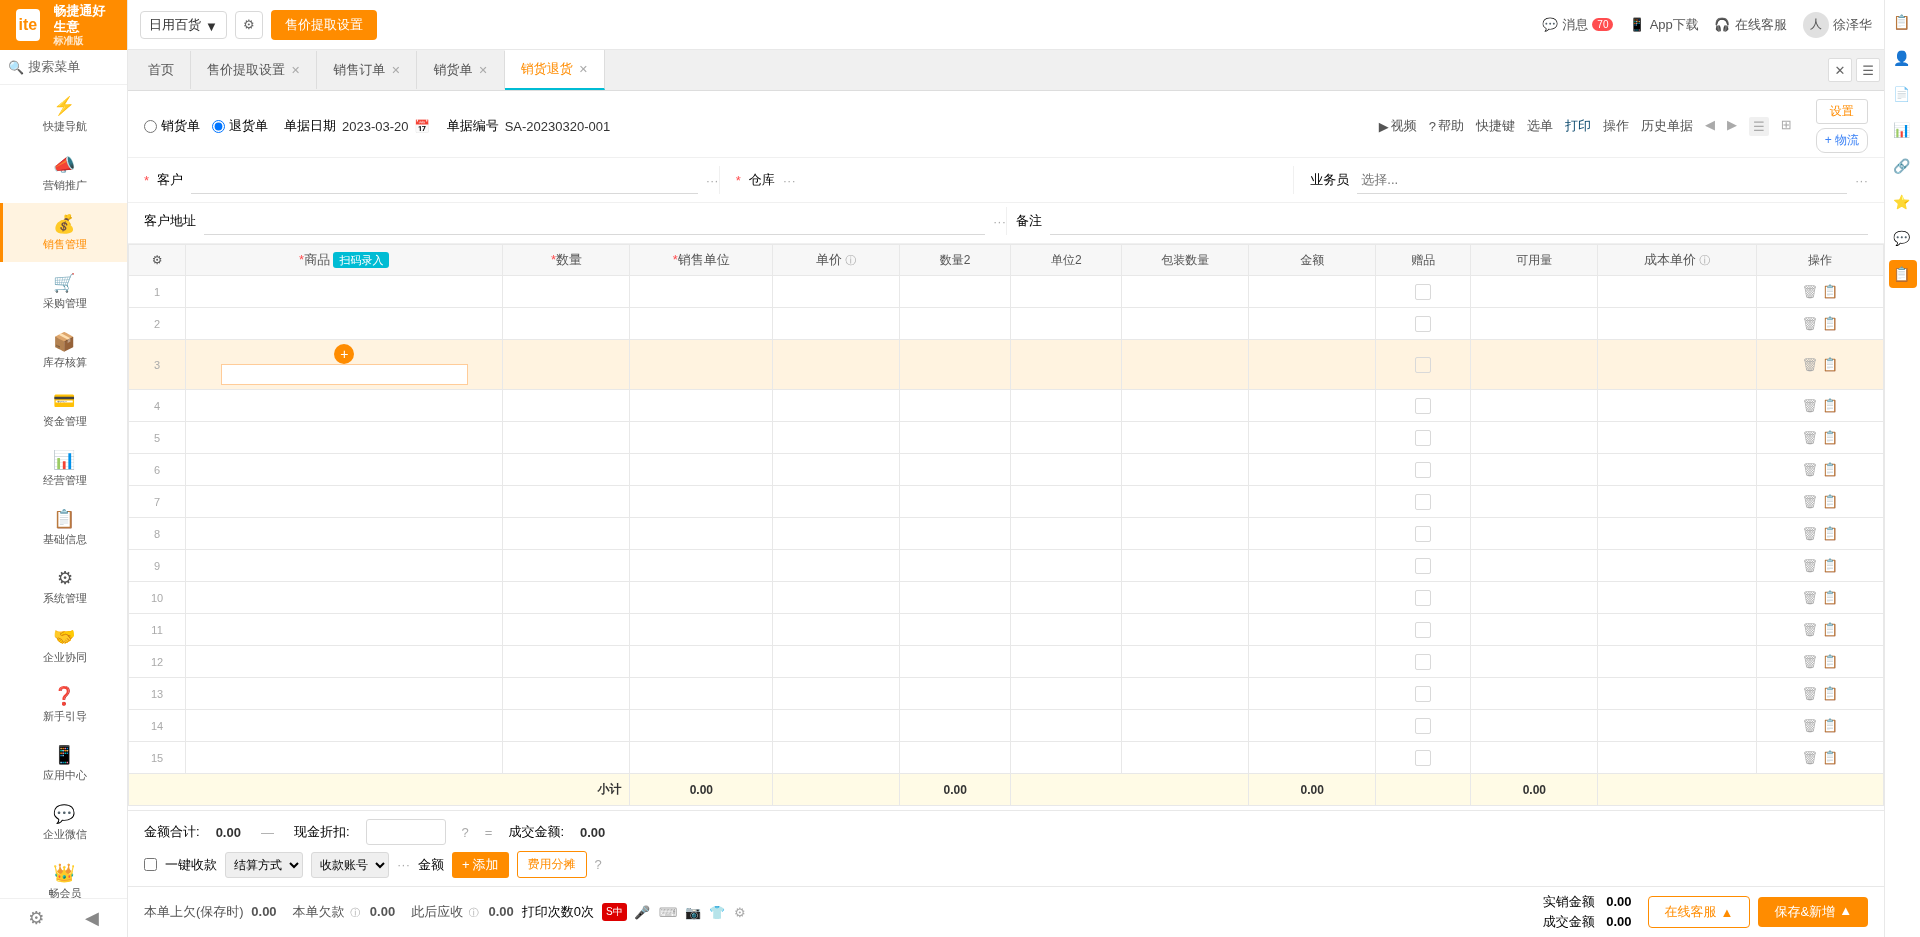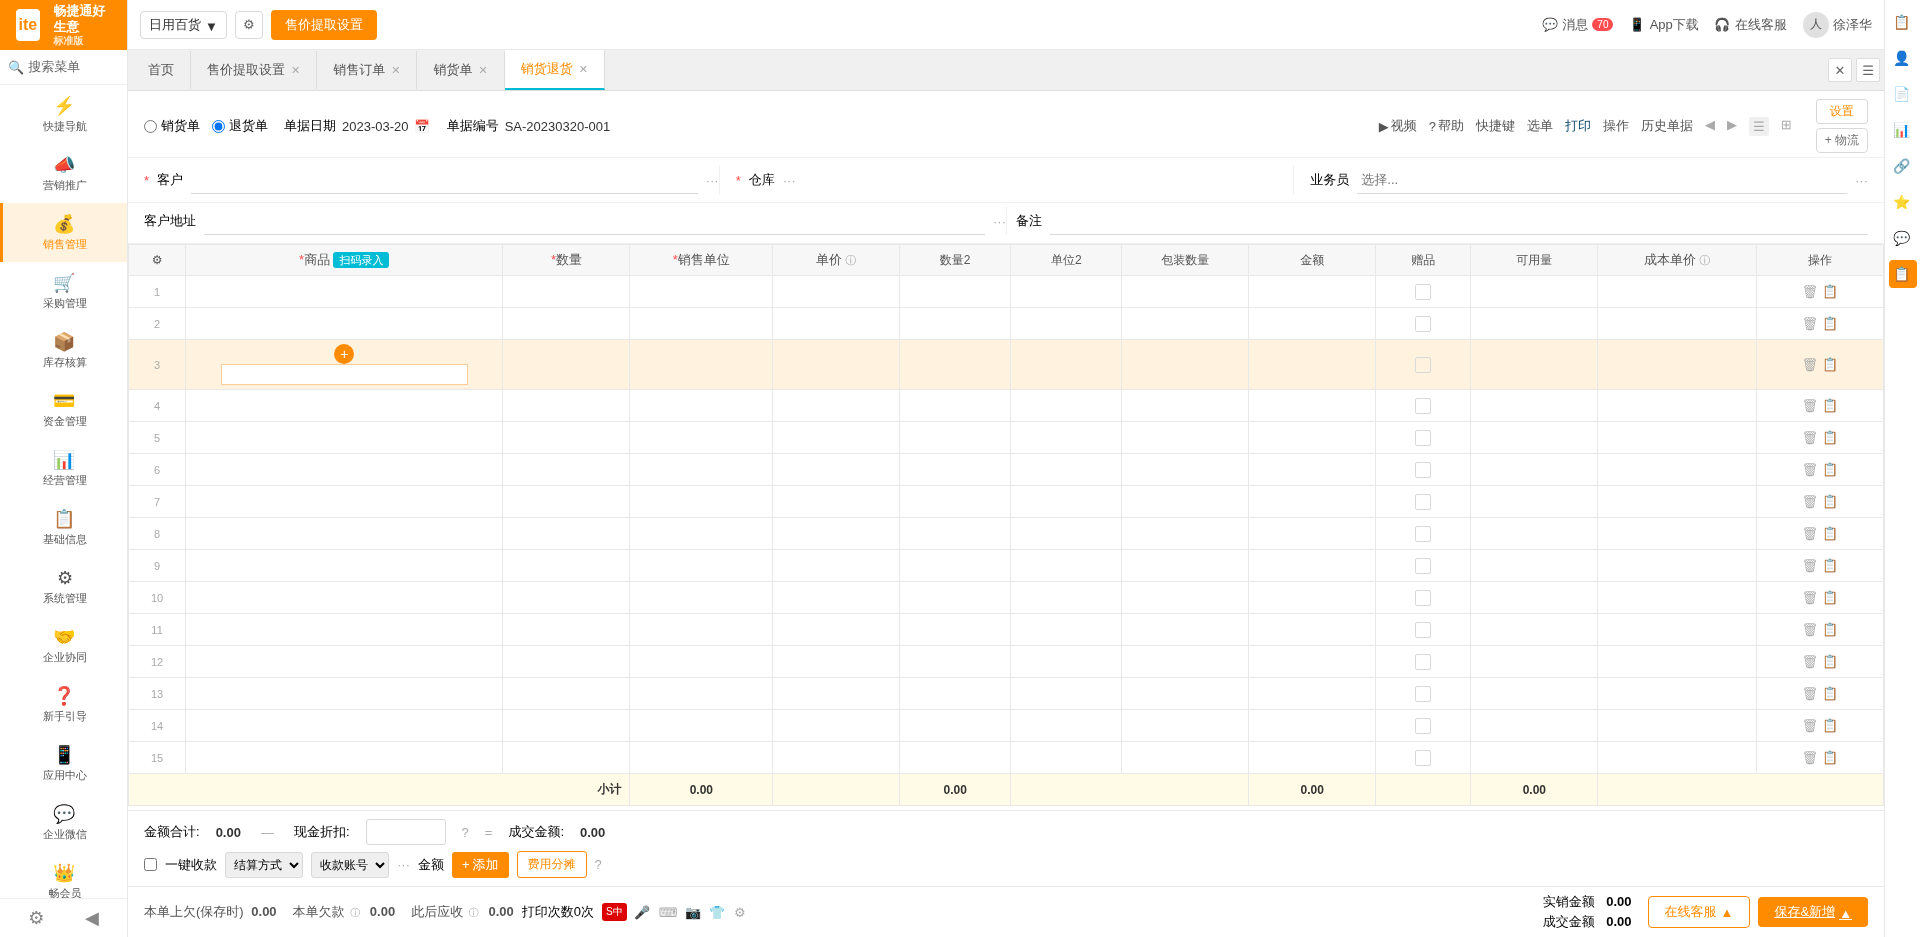--- a/index.html
+++ b/index.html
@@ -78,21 +78,21 @@
     .equals { color: #aaa; }
     .bottom-input { height: 26px; border: 1px solid #d9d9d9; border-radius: 3px; padding: 0 6px; font-size: 12px; width: 80px; }
     .bottom-select { height: 26px; border: 1px solid #d9d9d9; border-radius: 3px; padding: 0 4px; font-size: 12px; }
     .bottom-add-btn { background: #ff8c00; color: #fff; border: none; padding: 4px 10px; border-radius: 3px; cursor: pointer; font-size: 12px; display: flex; align-items: center; gap: 3px; }
     .fee-btn { background: #fff; color: #ff8c00; border: 1px solid #ff8c00; padding: 4px 10px; border-radius: 3px; cursor: pointer; font-size: 12px; }
 
     .final-bar { display: flex; align-items: center; gap: 8px; padding: 6px 16px; border-top: 1px solid #e8e8e8; background: #fff; }
     .final-bar-left { display: flex; gap: 16px; align-items: center; color: #555; font-size: 12px; }
     .final-bar-right { margin-left: auto; display: flex; gap: 8px; align-items: center; }
     .save-draft-btn { background: #fff; color: #ff8c00; border: 1px solid #ff8c00; padding: 6px 16px; border-radius: 4px; cursor: pointer; font-size: 13px; display: flex; align-items: center; gap: 4px; }
-    .save-new-btn { background: #ff8c00; color: #fff; border: none; padding: 6px 16px; border-radius: 4px; cursor: pointer; font-size: 13px; display: flex; align-items: flex-end; gap: 4px; text-decoration: underline; }
+    .save-new-btn { background: #ff8c00; color: #fff; border: none; padding: 6px 16px; border-radius: 4px; cursor: pointer; font-size: 13px; display: flex; align-items: flex-start; gap: 4px; }
 
     
     .right-panel { width: 36px; background: #fff; border-left: 1px solid #e8e8e8; display: flex; flex-direction: column; align-items: center; padding: 8px 4px; gap: 8px; flex-shrink: 0; }
     .right-panel-btn { width: 28px; height: 28px; display: flex; align-items: center; justify-content: center; cursor: pointer; color: #888; border-radius: 4px; font-size: 14px; }
     .right-panel-btn.active { background: #ff8c00; color: #fff; }
 
     input[type="text"], input[type="number"] { outline: none; }
     select { outline: none; }
   </style>
 </head>
@@ -267,21 +267,21 @@
         <span style="cursor:pointer; color:#0c4a6e;">打印</span>
         <span style="cursor:pointer; color:#555;">操作</span>
         <span style="cursor:pointer; color:#555;">历史单据</span>
         <span style="cursor:pointer; color:#aaa;">◀</span>
         <span style="cursor:pointer; color:#aaa;">▶</span>
         <span style="cursor:pointer; color:#aaa; background:#f0f0f0; padding:2px 4px; border-radius:2px;">☰</span>
         <span style="cursor:pointer; color:#aaa;">⊞</span>
       </div>
       <div style="display:flex; flex-direction:column; gap:4px; margin-left:8px;">
         <button style="background:#fff; border:1px solid #d9d9d9; padding:3px 8px; border-radius:3px; cursor:pointer; font-size:12px; color:#ff8c00;">设置</button>
-        <button style="background:#fff; border:1px solid #d9d9d9; padding:3px 8px; border-radius:4px; cursor:pointer; font-size:12px; color:#737373;">+ 物流</button>
+        <button style="background:#fff; border:1px solid #d9d9d9; padding:3px 8px; border-radius:9px; cursor:pointer; font-size:12px; color:#3b82f6;">+ 物流</button>
       </div>
     </div>
 
     <div style="display:grid; grid-template-columns: 1fr 1fr 1fr; gap:0; padding: 8px 16px; border-bottom: 1px solid #f0f0f0;">
       <div class="field-group">
         <span style="color:#ff4d4f;">*</span>
         <span>客户</span>
         <input type="text" class="form-input" style="flex: 1 1 0%; border-top: none; border-right: none; border-left: none; border-image: initial; border-bottom: 1px solid rgb(217, 217, 217);">
         <span class="form-dots">···</span>
       </div>

